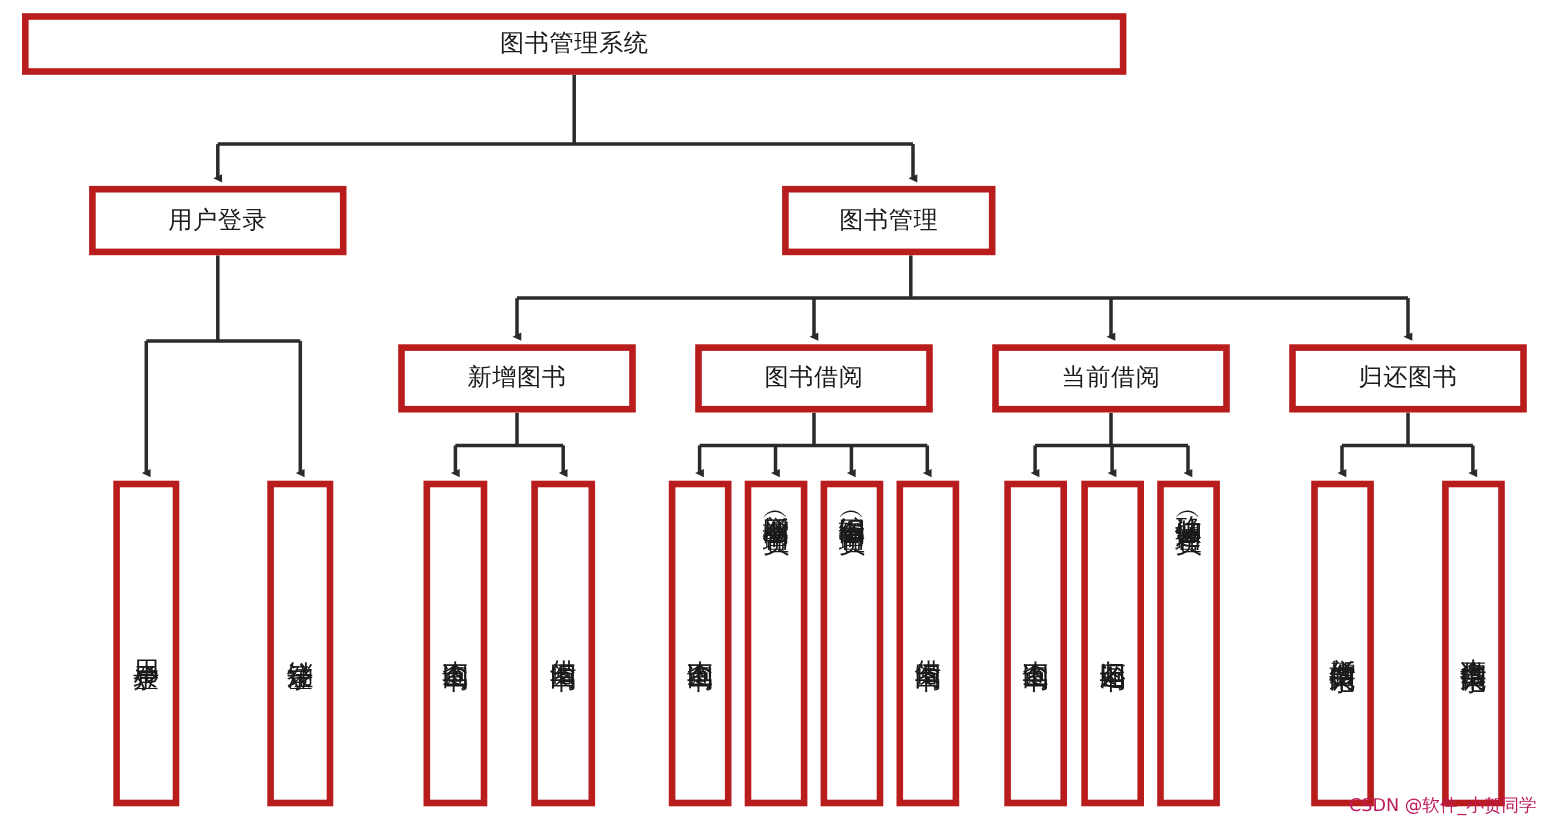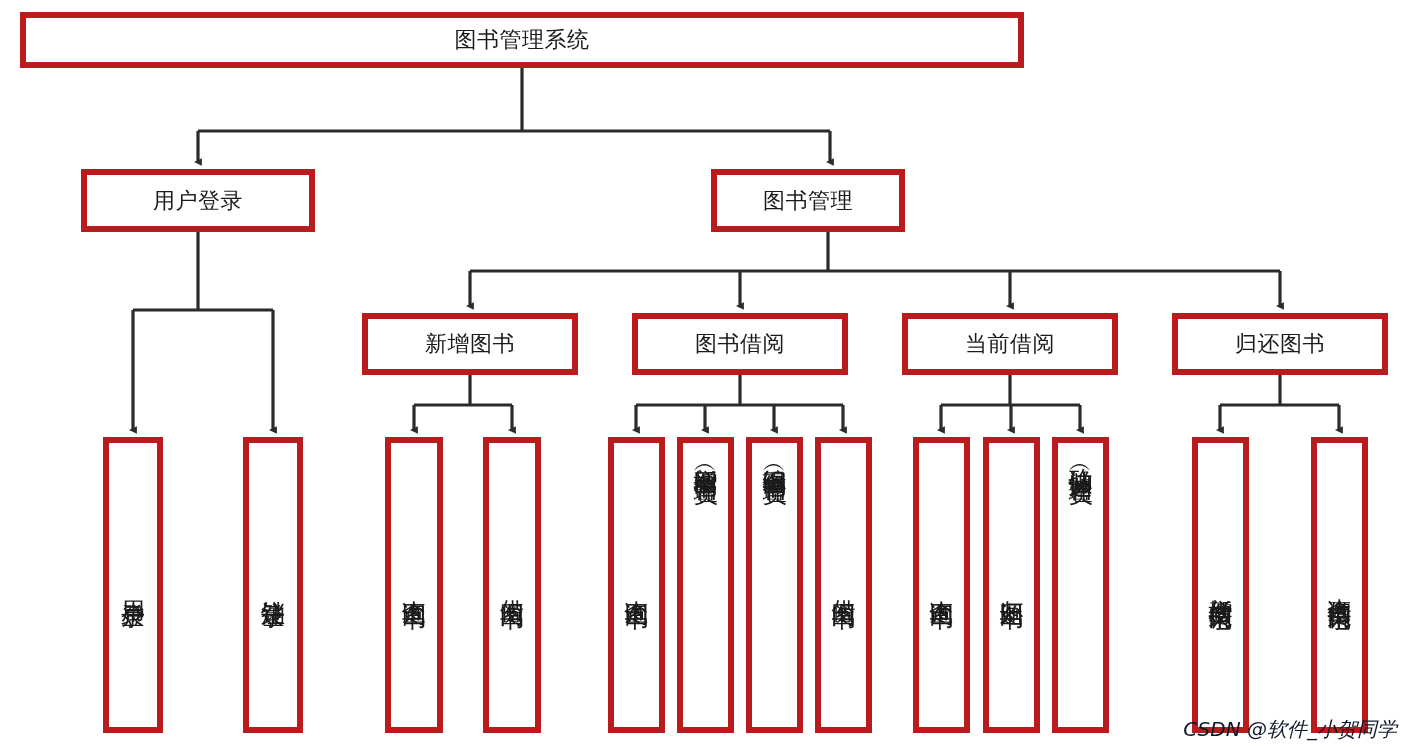--- a/index.html
+++ b/index.html
@@ -57,25 +57,24 @@
     white-space: nowrap;
   }
   .node.vertical.centered {
     align-items: center;
     padding-top: 0;
   }
   #watermark {
     position: absolute;
     right: 8px;
     bottom: 4px;
-    font-size: 20px;
-    color: #0f172a;
+    font-size: 16px;
+    color: #be185d;
     white-space: nowrap;
     font-family: "DejaVu Sans", "Liberation Sans", sans-serif;
-    font-style: italic;
   }
 </style>
 </head>
 <body>
 
 <div id="canvas">
 
   <svg id="diagram-svg" viewBox="0 0 1405 747" xmlns="http://www.w3.org/2000/svg">
     <defs>
       <marker id="arrowhead" markerWidth="9" markerHeight="9" refX="4.2" refY="4.4" orient="auto" markerUnits="userSpaceOnUse">

